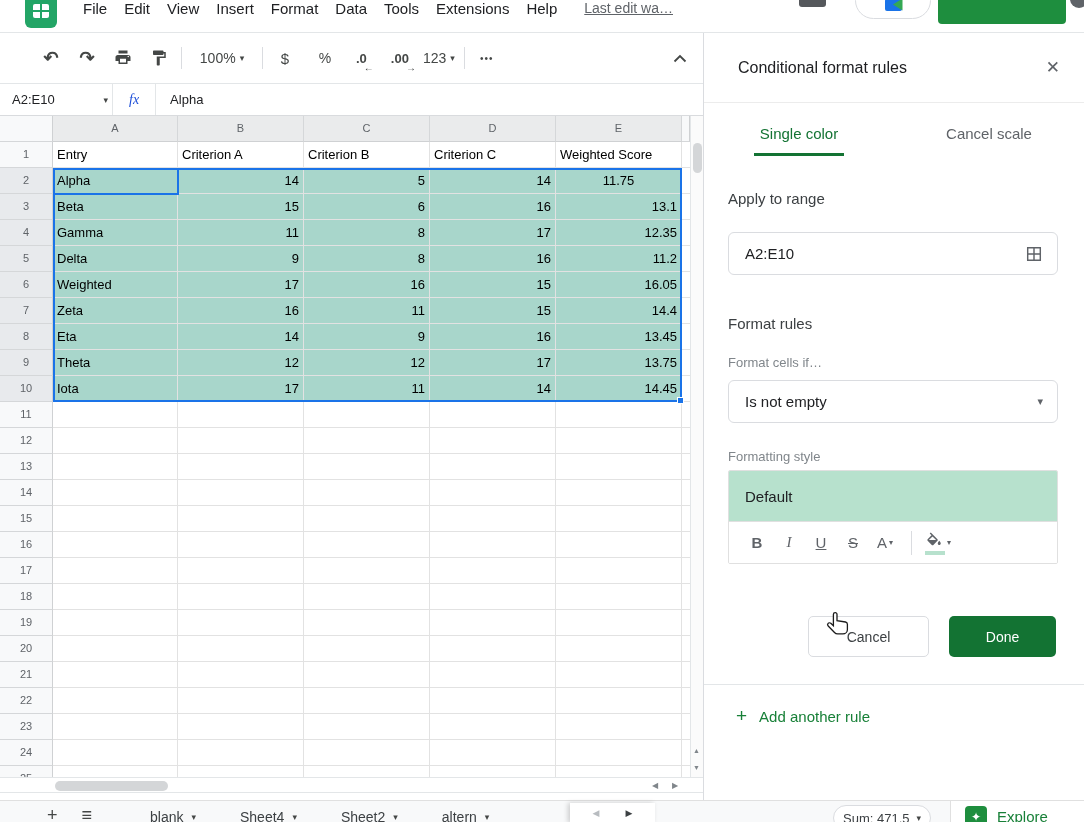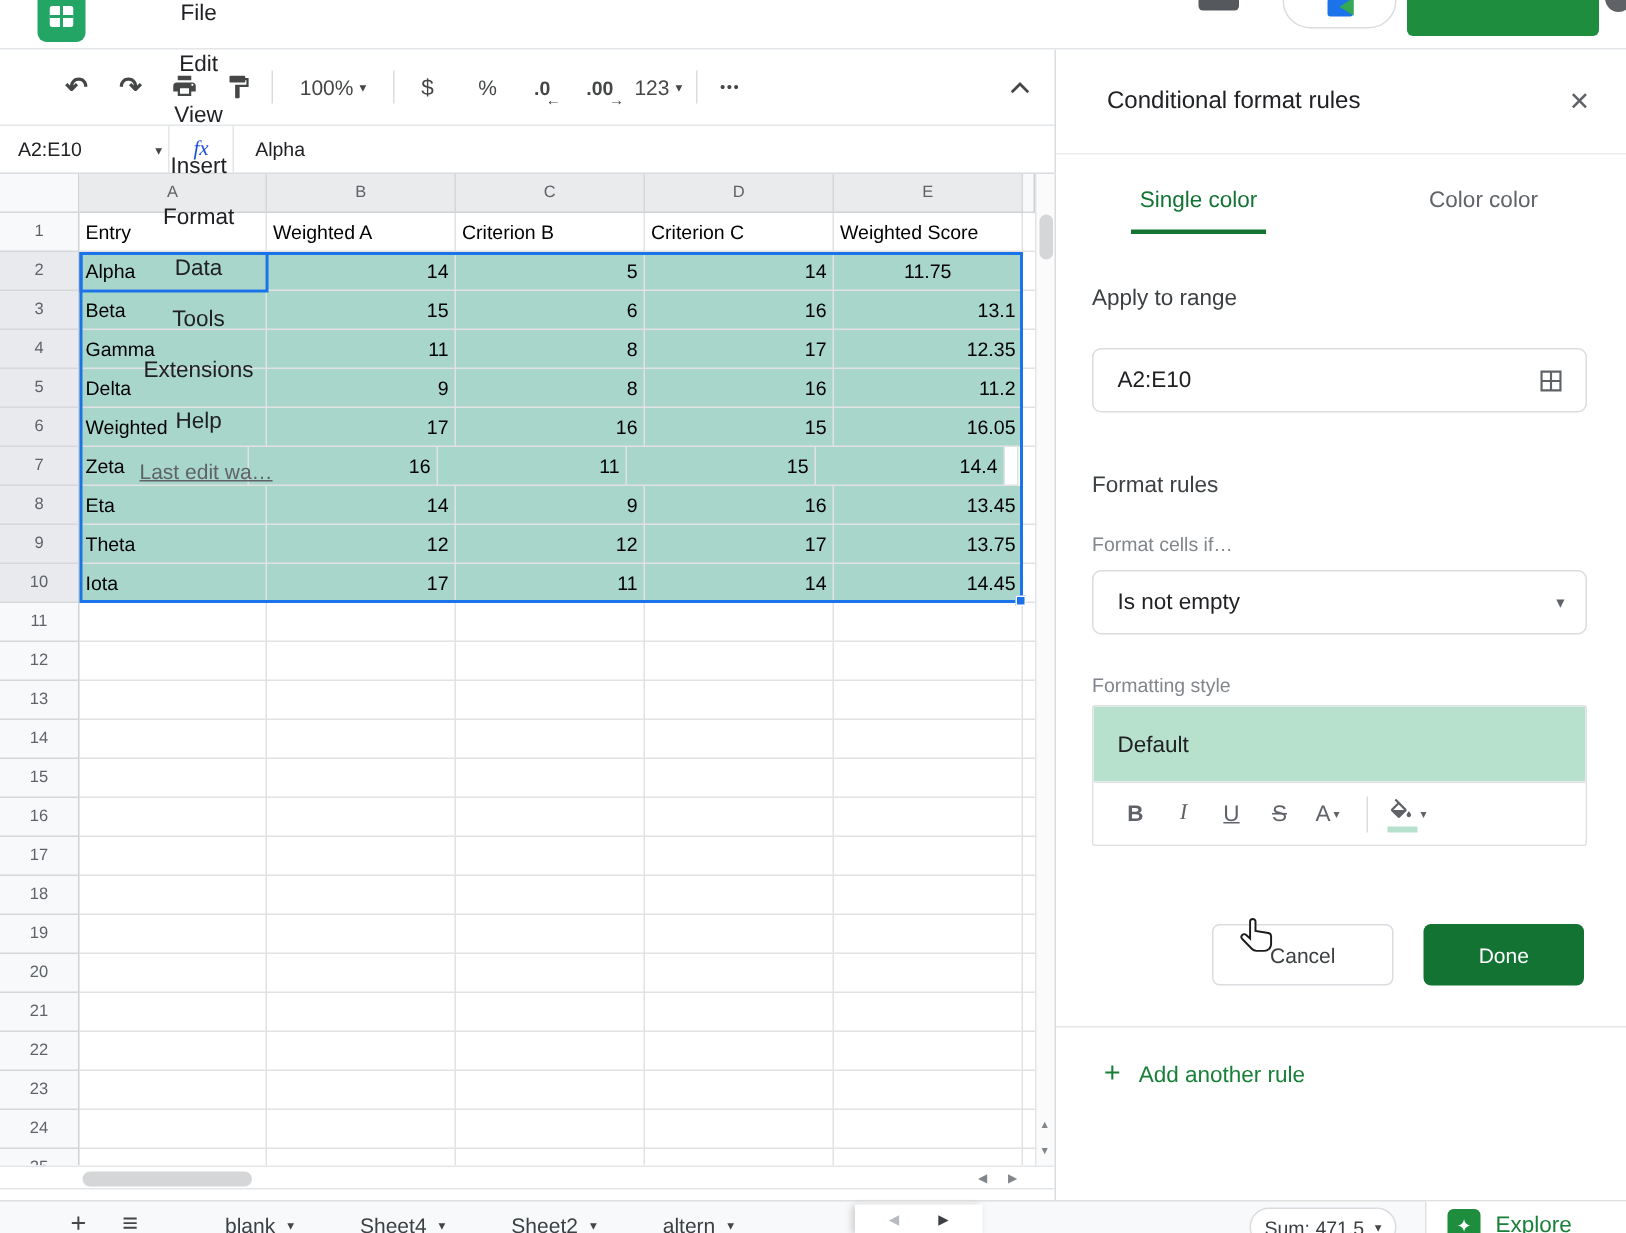--- a/index.html
+++ b/index.html
@@ -8,21 +8,21 @@
   .abs { position:absolute; }
   #app { position:relative; width:1084px; height:822px; background:#fff; overflow:hidden; }
 
   
   #menubar { left:0; top:0; width:1084px; height:33px; background:#fff;
     border-bottom:1px solid #e3e6e8; z-index:30; }
   #logo { left:25px; top:-12px; width:32px; height:40px; border-radius:6px; background:#23a566; }
   #logo-grid { left:8px; top:16px; width:16px; height:14px; border-radius:2px;
     background: linear-gradient(#23a566 0 0) center/100% 2px no-repeat,
                 linear-gradient(#23a566 0 0) center/2px 100% no-repeat, #fff; }
-  #menu-items { left:83px; top:0; height:32px; display:flex; align-items:center; gap:17px;flex-direction:column; }
+  #menu-items { left:83px; top:0; height:32px; display:flex; gap:17px; }
   .menu-item { font-size:15px; color:#202124; cursor:pointer; white-space:nowrap; }
   #last-edit { margin-left:10px; font-size:14px; color:#5f6368; text-decoration:underline; }
   #comment-ic { left:799px; top:-16px; width:27px; height:23px; background:#55585c; border-radius:3px; }
   #comment-ic:after { content:""; position:absolute; left:4px; bottom:-6px; border:7px solid transparent; border-top-color:#55585c; border-left-width:3px;}
   #meet-pill { left:855px; top:-18px; width:76px; height:37px; border:1px solid #dadce0; border-radius:19px;
     background:#fff; display:flex; align-items:center; justify-content:center; }
   #meet-cam { width:17px; height:12px; background:#1a73e8; border-radius:2px; position:relative; margin-top:8px;}
   #meet-cam:before { content:""; position:absolute; right:-1px; top:0; width:12px; height:12px; background:#34a853; clip-path:polygon(100% 0,100% 100%,20% 50%); }
   #share-btn { left:938px; top:-14px; width:128px; height:38px; background:#1e8e3e; border-radius:4px; }
   #avatar-sliver { left:1070px; top:-10px; width:18px; height:18px; border-radius:50%; background:#5f6368; }
@@ -231,21 +231,21 @@
         <div class="gcell hcell" style="width: 125px;">A</div>
         <div class="gcell hcell" style="width: 126px;">B</div>
         <div class="gcell hcell" style="width: 126px;">C</div>
         <div class="gcell hcell" style="width: 126px;">D</div>
         <div class="gcell hcell" style="width: 126px;">E</div>
         <div class="gcell rowhdr" style="width: 8px;"></div>
       </div>
       <div class="grow">
         <div class="gcell rowhdr" style="width: 53px;">1</div>
         <div class="gcell " style="width: 125px;">Entry</div>
-        <div class="gcell " style="width: 126px;">Weighted A</div>
+        <div class="gcell " style="width: 126px;">Criterion A</div>
         <div class="gcell " style="width: 126px;">Criterion B</div>
         <div class="gcell " style="width: 126px;">Criterion C</div>
         <div class="gcell " style="width: 126px;">Weighted Score</div>
         <div class="gcell " style="width: 8px;"></div>
       </div>
       <div class="grow">
         <div class="gcell rowhdr sel" style="width: 53px;">2</div>
         <div class="gcell  fillsel" style="width: 125px;">Alpha</div>
         <div class="gcell num fillsel" style="width: 126px;">14</div>
         <div class="gcell num fillsel" style="width: 126px;">5</div>
@@ -284,21 +284,21 @@
         <div class="gcell rowhdr sel" style="width: 53px;">6</div>
         <div class="gcell  fillsel" style="width: 125px;">Weighted</div>
         <div class="gcell num fillsel" style="width: 126px;">17</div>
         <div class="gcell num fillsel" style="width: 126px;">16</div>
         <div class="gcell num fillsel" style="width: 126px;">15</div>
         <div class="gcell num fillsel" style="width: 126px;">16.05</div>
         <div class="gcell " style="width: 8px;"></div>
       </div>
       <div class="grow">
         <div class="gcell rowhdr sel" style="width: 53px;">7</div>
-        <div class="gcell  fillsel" style="width: 113px;">Zeta</div>
+        <div class="gcell  fillsel" style="width: 125px;">Zeta</div>
         <div class="gcell num fillsel" style="width: 126px;">16</div>
         <div class="gcell num fillsel" style="width: 126px;">11</div>
         <div class="gcell num fillsel" style="width: 126px;">15</div>
         <div class="gcell num fillsel" style="width: 126px;">14.4</div>
         <div class="gcell " style="width: 8px;"></div>
       </div>
       <div class="grow">
         <div class="gcell rowhdr sel" style="width: 53px;">8</div>
         <div class="gcell  fillsel" style="width: 125px;">Eta</div>
         <div class="gcell num fillsel" style="width: 126px;">14</div>
@@ -483,21 +483,21 @@
   <div id="panel" class="abs">
     <div id="panel-header" class="abs">
       <span id="panel-title">Conditional format rules</span>
       <span id="panel-close">✕</span>
     </div>
     <div id="panel-tabs" class="abs">
       <div class="ptab active">
           <span>Single color</span>
         </div>
       <div class="ptab inactive">
-          <span>Color color</span>
+          <span>Cancel scale</span>
         </div>
     </div>
 
     <div class="plabel-lg" style="top:157px;">Apply to range</div>
     <div class="pbox" style="top:199px;">
       <span class="val">A2:E10</span>
       <span>
         <svg class="ic" width="18" height="18" viewBox="0 0 20 20">
             <path fill="none" stroke="#5f6368" stroke-width="1.6" d="M3 3h14v14H3zM3 10h14M10 3v14"></path>
           </svg>

